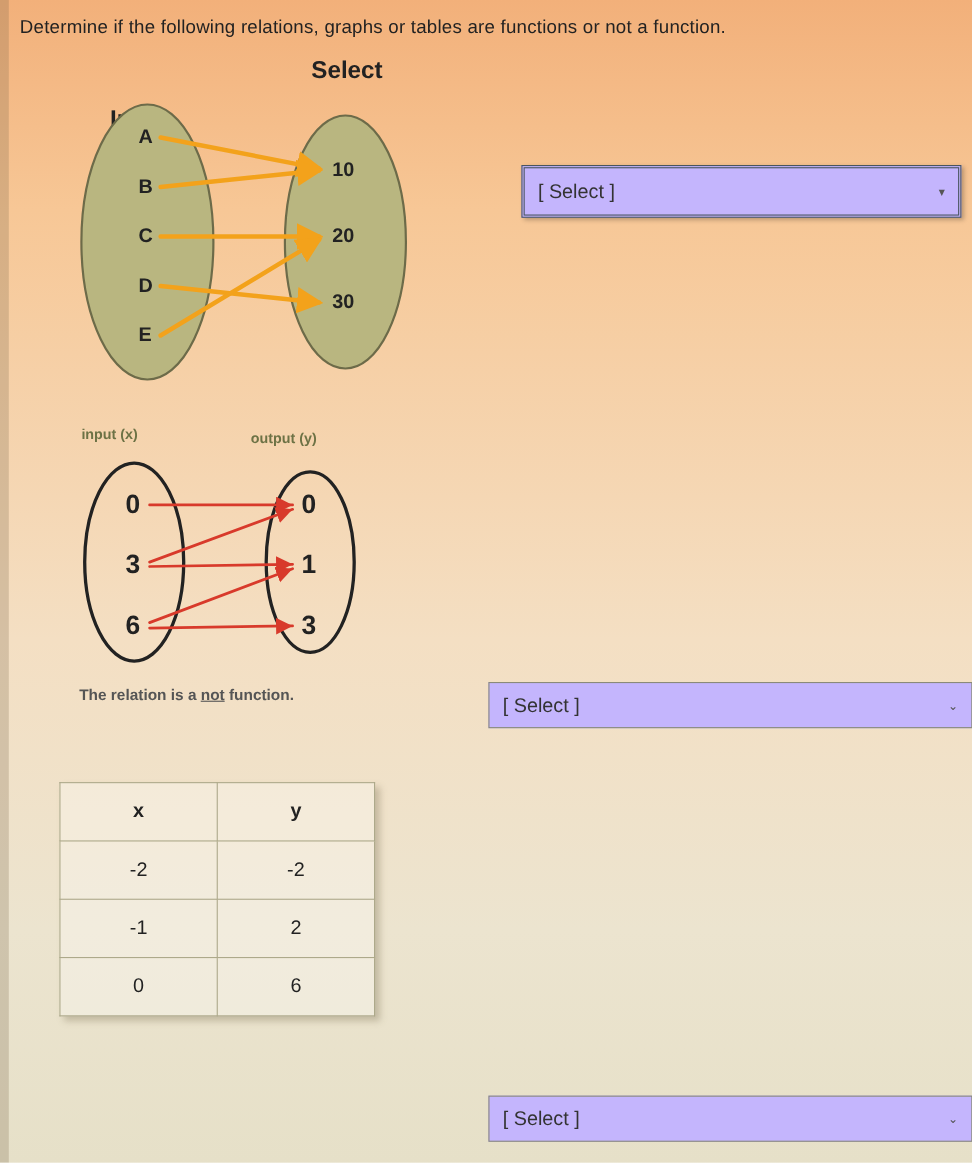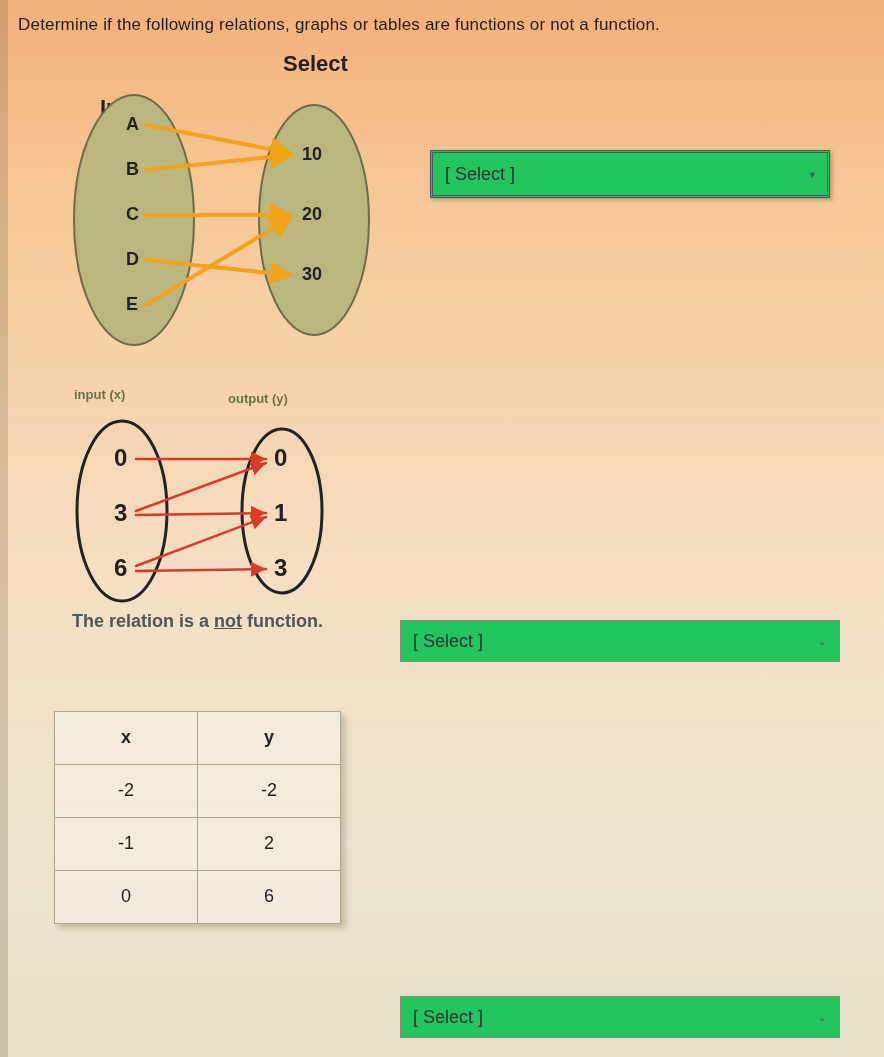--- a/index.html
+++ b/index.html
@@ -26,32 +26,32 @@
   
   .q2{height:300px;}
   .q2 .lbl{position:absolute;font-weight:700;font-size:13px;color:#6d7245;}
   .q2 .lbl.in{left:56px;top:4px;}
   .q2 .lbl.out{left:210px;top:8px;}
   .q2 svg{position:absolute;left:44px;top:28px;}
   .oval2{fill:none;stroke:#222;stroke-width:3;}
   .item2{fill:#222;font:700 24px Arial;}
   .arrow2{stroke:#d83a2b;stroke-width:2.5;fill:none;stroke-linecap:round;}
   .ahead2{fill:#d83a2b;}
-  .caption{position:absolute;left:54px;top:228px;font-size:18px;font-weight:700;color:#555;}
+  .caption{position:absolute;left:54px;top:240px;font-size:14px;font-weight:700;color:#555;}
   .caption .u{text-decoration:underline;}
   
   .q3{margin-top:28px;}
   table.tv{border-collapse:collapse;background:rgba(255,255,255,.3);margin-left:36px;box-shadow:4px 4px 6px rgba(120,110,80,.35);}
   table.tv th,table.tv td{border:1px solid #ada98a;width:140px;height:50px;text-align:center;font-size:18px;}
   table.tv th{font-weight:700;}
   
   .sel{
-    position:absolute;background:#22c55e;border:1px solid #8a8a7a;
+    position:absolute;background:#c4b5fd;border:1px solid #8a8a7a;
     font-size:18px;padding:8px 12px;display:flex;align-items:center;
-    justify-content:space-between;box-sizing:border-box;color:#333;
+    justify-content:space-between;box-sizing:border-box;color:#333;margin-left:44px;
   }
   .sel .caret{font-size:11px;color:#555;}
   .sel.big{border:3px double #4a5560;box-shadow:2px 2px 4px rgba(0,0,0,.25);}
   .sel1{left:430px;top:150px;width:400px;height:48px;}
   .sel2{left:400px;top:620px;width:440px;height:42px;}
   .sel3{left:400px;top:996px;width:440px;height:42px;}
   .edge{position:absolute;left:0;top:0;width:8px;height:100%;background:rgba(120,100,70,.25);}
 </style>
 </head>
 <body>

